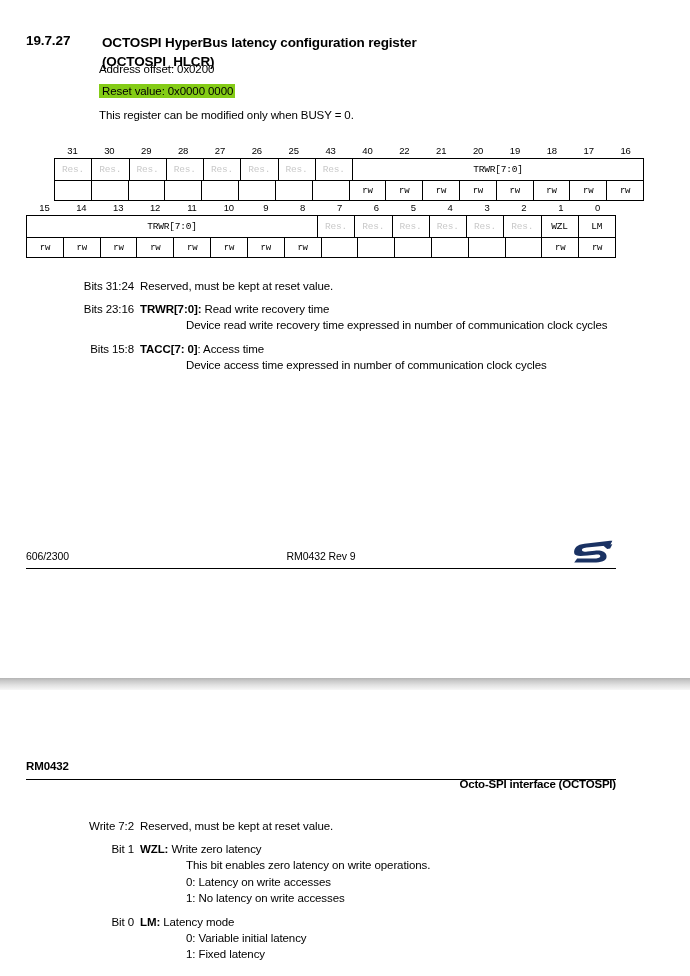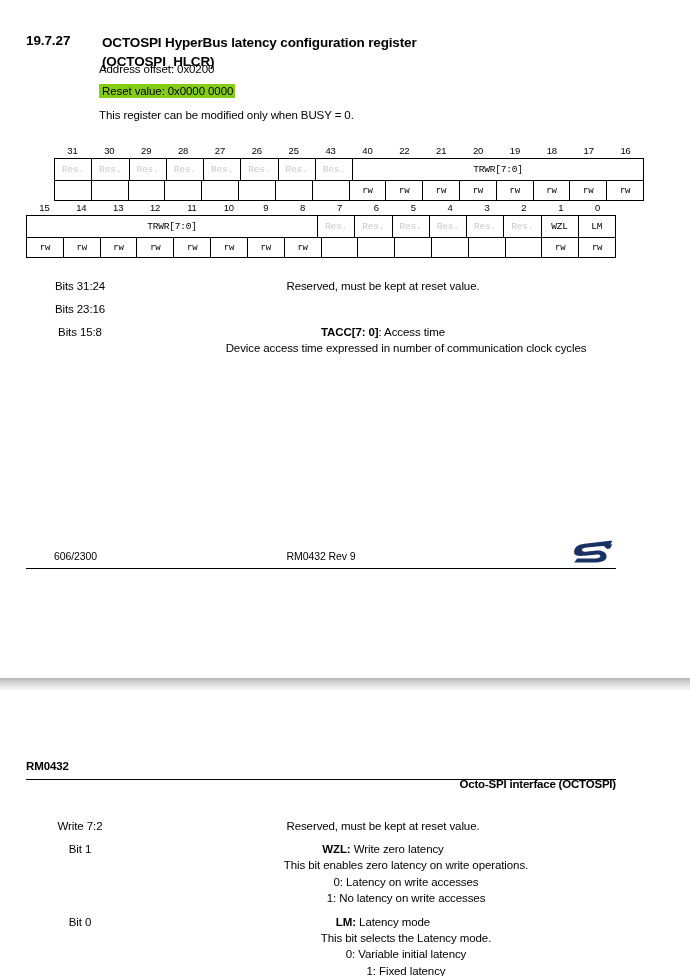--- a/index.html
+++ b/index.html
@@ -119,34 +119,33 @@
   #bitdesc-page1 { top: 278px; }
   #bitdesc-page2 { top: 128px; }
 
   .bitdesc {
     display: flex;
     margin-bottom: 7px;
   }
   .bitdesc-label {
     flex: 0 0 114px;
     width: 114px;
-    text-align: center;
+    text-align: right;
     padding-right: 6px;
     box-sizing: border-box;
     font-size: 11.5px;
     line-height: 16px;
     letter-spacing: -0.1px;
     white-space: nowrap;
   }
   .bitdesc-body {
     flex: 1 1 auto;
     font-size: 11.5px;
     line-height: 16px;
     letter-spacing: -0.1px;
-    text-align: center;
   }
   .bitdesc-body b { font-weight: bold; }
   .bitdesc-sub {
     padding-left: 46px;
     font-size: 11.5px;
     line-height: 16.5px;
     letter-spacing: -0.1px;
   }
 
   
@@ -159,21 +158,20 @@
   .footer-text-row {
     position: relative;
     height: 18px;
   }
   #footer-page-num {
     position: absolute;
     left: 0;
     top: 0;
     font-size: 10.5px;
     letter-spacing: -0.1px;
-    margin-left: 28px;
   }
   #footer-doc-rev {
     position: absolute;
     left: 0;
     right: 0;
     top: 0;
     text-align: center;
     font-size: 10.5px;
     letter-spacing: -0.1px;
   }
@@ -352,20 +350,24 @@
 
     <div class="bitdesc">
       <div class="bitdesc-label">Bits 31:24</div>
       <div class="bitdesc-body">
         <span>Reserved, must be kept at reset value.</span>
       </div>
     </div>
 
     <div class="bitdesc">
       <div class="bitdesc-label">Bits 23:16</div>
+      <div class="bitdesc-body">
+        <b>TRWR[7:0]:</b><span> Read write recovery time</span>
+        <div class="bitdesc-sub">Device read write recovery time expressed in number of communication clock cycles</div>
+      </div>
     </div>
 
     <div class="bitdesc">
       <div class="bitdesc-label">Bits 15:8</div>
       <div class="bitdesc-body">
         <b>TACC[7: 0]</b><span>: Access time</span>
         <div class="bitdesc-sub">Device access time expressed in number of communication clock cycles</div>
       </div>
     </div>
 
@@ -413,21 +415,20 @@
         <div class="bitdesc-sub">This bit enables zero latency on write operations.</div>
         <div class="bitdesc-sub">0: Latency on write accesses</div>
         <div class="bitdesc-sub">1: No latency on write accesses</div>
       </div>
     </div>
 
     <div class="bitdesc">
       <div class="bitdesc-label">Bit 0</div>
       <div class="bitdesc-body">
         <b>LM:</b><span> Latency mode</span>
-        <div class="bitdesc-sub">This bit selects the Latency mode.</div>
         <div class="bitdesc-sub">0: Variable initial latency</div>
         <div class="bitdesc-sub">1: Fixed latency</div>
       </div>
     </div>
 
   </div>
 
 </div>
 
 </body></html>

